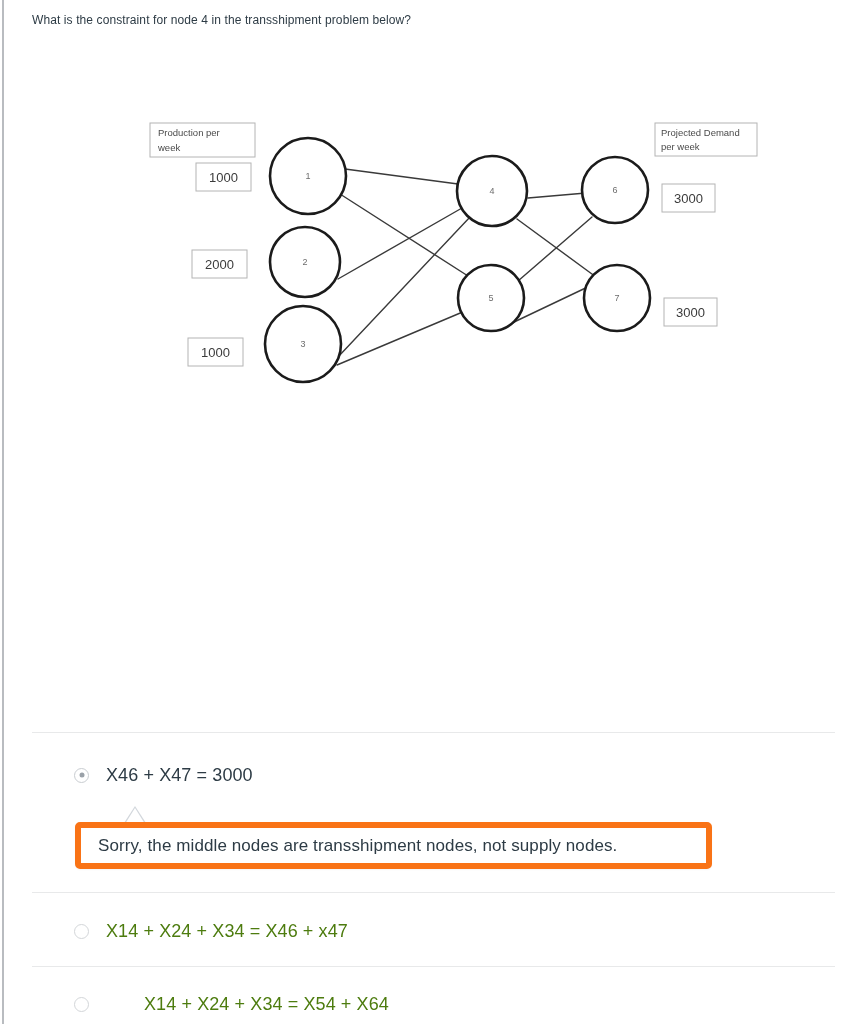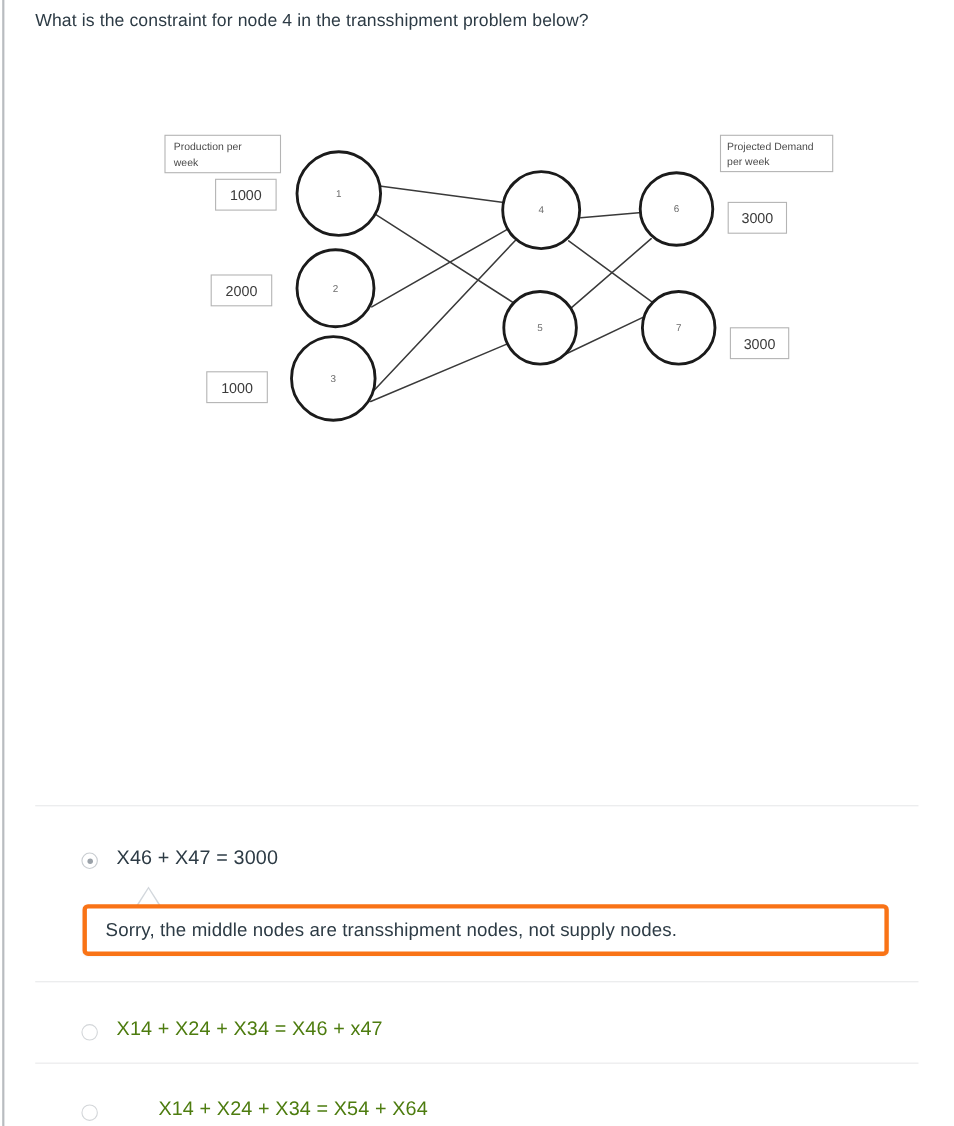--- a/index.html
+++ b/index.html
@@ -27,21 +27,21 @@
     width: 2px;
     height: 1024px;
     background: #b9bcc0;
   }
   
   .question-text {
     position: absolute;
     left: 32px;
     top: 7px;
     width: 800px;
-    font-size: 16px;
+    font-size: 12px;
     line-height: 26px;
     color: #2d3b45;
     letter-spacing: 0.1px;
   }
   
   .diagram-wrap {
     position: absolute;
     left: 0px;
     top: 95px;
     width: 858px;
@@ -58,21 +58,21 @@
   }
   .divider.d1 { top: 732px; }
   .divider.d2 { top: 892px; }
   .divider.d3 { top: 966px; }
 
   .answer-row {
     position: absolute;
     left: 32px;
     width: 803px;
     display: flex;
-    align-items: flex-end;
+    align-items: center;
   }
   .answer-row.a1 { top: 760px; height: 30px; }
   .answer-row.a2 { top: 916px; height: 30px; }
   .answer-row.a3 { top: 989px; height: 30px; gap: 38px; }
 
   .radio {
     width: 15px;
     height: 15px;
     border-radius: 50%;
     border: 1px solid #d3d6d9;
@@ -101,24 +101,24 @@
     letter-spacing: 0.1px;
     white-space: nowrap;
   }
   .answer-label.dim { color: #4d7c0f; }
 
   
   .feedback {
     position: absolute;
     left: 75px;
     top: 822px;
-    width: 733px;
+    width: 637px;
     height: 47px;
     box-sizing: border-box;
-    border: 4px solid #f97316;
+    border: 6px solid #f97316;
     border-radius: 5px;
     background: #ffffff;
     display: flex;
     align-items: center;
     box-shadow: 0 1px 2px rgba(0,0,0,0.04);
   }
   .feedback-text {
     margin-left: 17px;
     font-size: 17px;
     color: #2d3b45;

